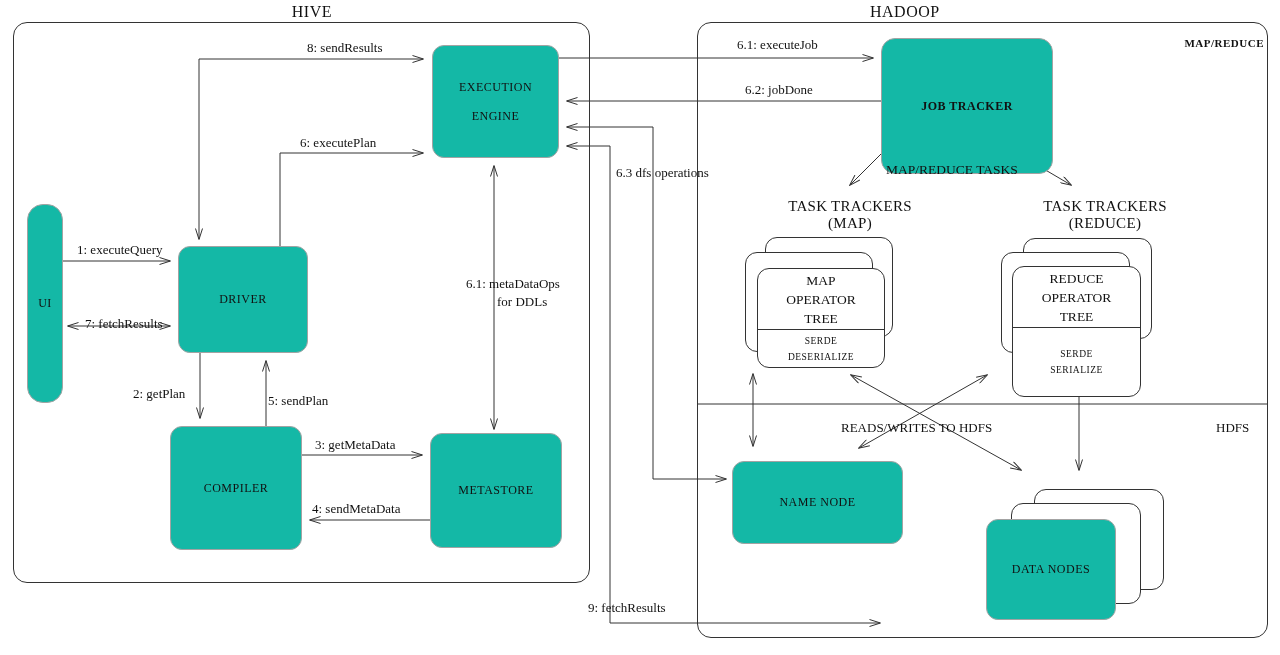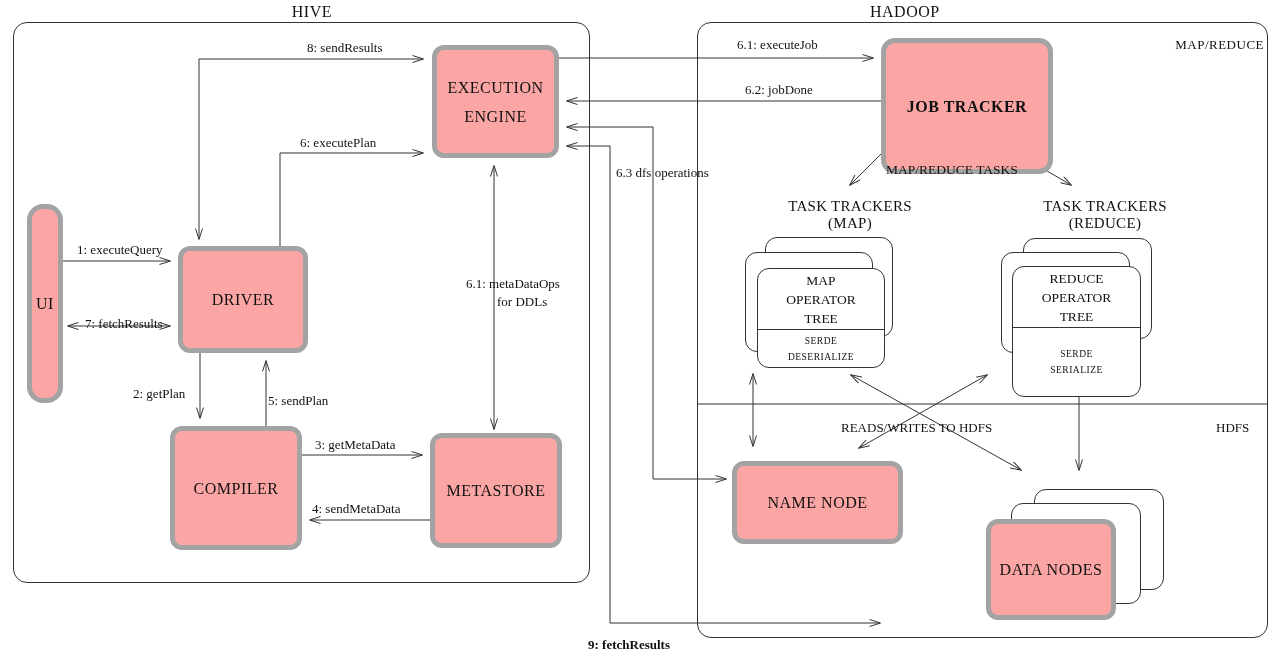--- a/index.html
+++ b/index.html
@@ -4,23 +4,23 @@
 <style>
   html,body{margin:0;padding:0;background:#fff;}
   .canvas{
     position:relative;width:1280px;height:655px;background:#ffffff;
     font-family:"Liberation Serif","DejaVu Serif",serif;color:#111;overflow:hidden;
   }
   .canvas *{box-sizing:border-box;}
   svg.edges{position:absolute;left:0;top:0;pointer-events:none;}
   .container{position:absolute;border:1px solid #333;border-radius:14px;background:transparent;}
   .box{
-    position:absolute;border:5px solid #a3a3a3;border-radius:12px;background:#fca5a5;
+    position:absolute;border:1px solid #a3a3a3;border-radius:12px;background:#14b8a6;
     display:flex;flex-direction:column;align-items:center;justify-content:center;
-    font-size:16px;letter-spacing:.5px;text-align:center;line-height:29px;
+    font-size:12px;letter-spacing:.5px;text-align:center;line-height:29px;
   }
   .stackbox{position:absolute;border:1px solid #333;border-radius:12px;background:#fff;}
   .treebox{display:flex;flex-direction:column;font-size:13.5px;margin-left:32px;}
   .tree-top{flex:0 0 60px;display:flex;flex-direction:column;align-items:center;justify-content:center;line-height:19px;}
   .tree-serde{flex:1;border-top:1px solid #333;display:flex;flex-direction:column;align-items:center;justify-content:center;
     font-size:9.5px;line-height:16px;letter-spacing:.5px;}
   .lbl{position:absolute;font-size:13px;line-height:15px;white-space:nowrap;}
   .title{position:absolute;font-size:16px;white-space:nowrap;letter-spacing:.5px;}
   .grouplbl{position:absolute;font-size:15px;line-height:17px;text-align:center;white-space:nowrap;letter-spacing:.3px;}
 </style>
@@ -57,21 +57,21 @@
       <path d="M 753,374 L 753,446" marker-start="url(#ah)" marker-end="url(#ah)"></path>
       <path d="M 1079,374 L 1079,470" marker-start="url(#ah)" marker-end="url(#ah)"></path>
       <path d="M 851,375 L 1021,470" marker-start="url(#ah)" marker-end="url(#ah)"></path>
       <path d="M 987,375 L 859,448" marker-start="url(#ah)" marker-end="url(#ah)"></path>
       <path d="M 697,404 L 1267,404"></path>
     </g>
   </svg>
 
   <div class="title" style="left:270px;top:3px;width:62px;text-align:right;">HIVE</div>
   <div class="title" style="left:870px;top:3px;">HADOOP</div>
-  <div class="title" style="left:1142px;top:37px;width:122px;text-align:right;font-size:13px;">MAP/REDUCE</div>
+  <div class="title" style="left:1142px;top:37px;width:122px;text-align:right;font-size:11px;font-weight:bold;">MAP/REDUCE</div>
   <div class="lbl" style="left:1216px;top:420px;">HDFS</div>
 
   <div class="box" style="left:27px;top:204px;width:36px;height:199px;border-radius:16px;">
     <span>UI</span>
   </div>
   <div class="box" style="left:178px;top:246px;width:130px;height:107px;">
     <span>DRIVER</span>
   </div>
   <div class="box" style="left:170px;top:426px;width:132px;height:124px;">
     <span>COMPILER</span>
@@ -140,17 +140,17 @@
   <div class="lbl" style="left:85px;top:316px;">7: fetchResults</div>
   <div class="lbl" style="left:133px;top:386px;">2: getPlan</div>
   <div class="lbl" style="left:268px;top:393px;">5: sendPlan</div>
   <div class="lbl" style="left:315px;top:437px;">3: getMetaData</div>
   <div class="lbl" style="left:312px;top:501px;">4: sendMetaData</div>
   <div class="lbl" style="left:466px;top:276px;">6.1: metaDataOps</div>
   <div class="lbl" style="left:497px;top:294px;">for DDLs</div>
   <div class="lbl" style="left:737px;top:37px;">6.1: executeJob</div>
   <div class="lbl" style="left:745px;top:82px;">6.2: jobDone</div>
   <div class="lbl" style="left:616px;top:165px;">6.3 dfs operations</div>
-  <div class="lbl" style="left:588px;top:637px;font-weight:bold;">9: fetchResults</div>
+  <div class="lbl" style="left:588px;top:600px;">9: fetchResults</div>
   <div class="lbl" style="left:886px;top:162px;font-size:13.5px;">MAP/REDUCE TASKS</div>
   <div class="lbl" style="left:841px;top:420px;">READS/WRITES TO HDFS</div>
 
 </div>
 
 </body></html>

